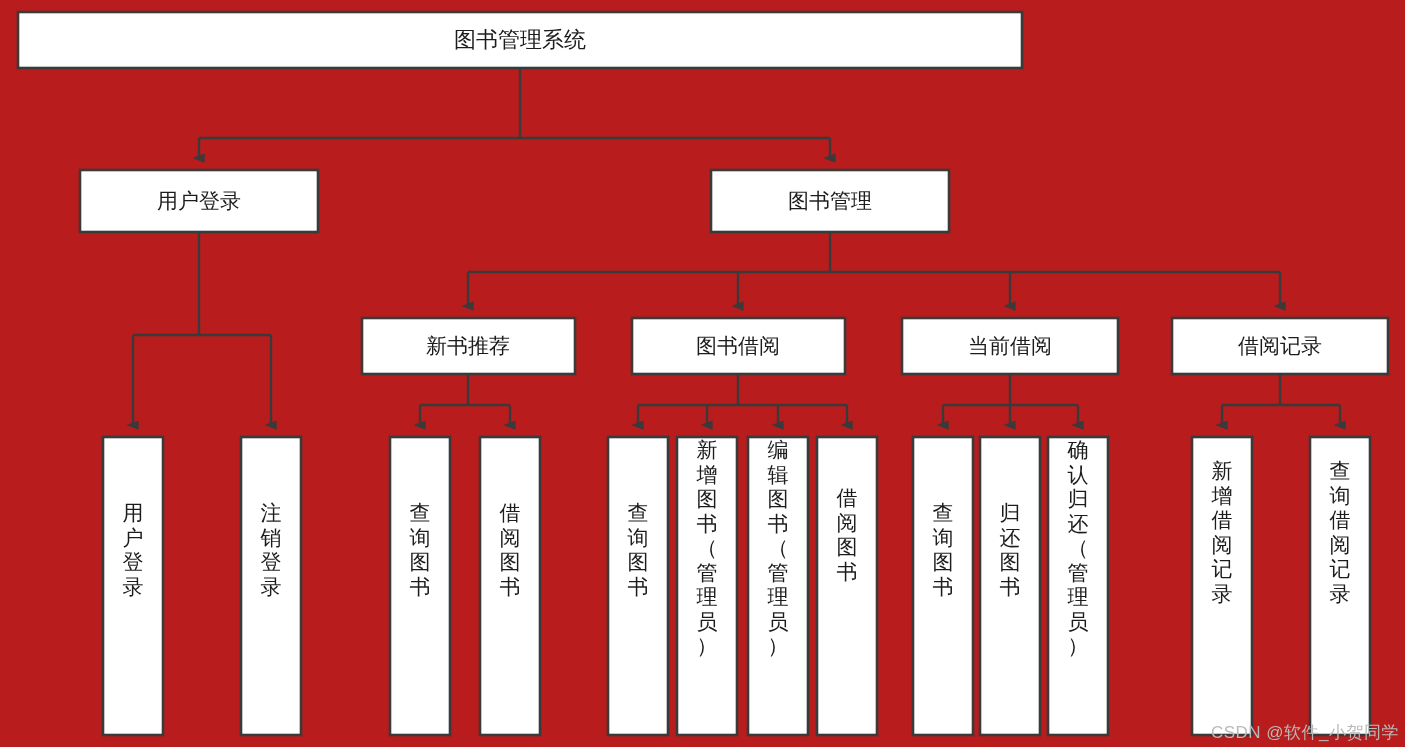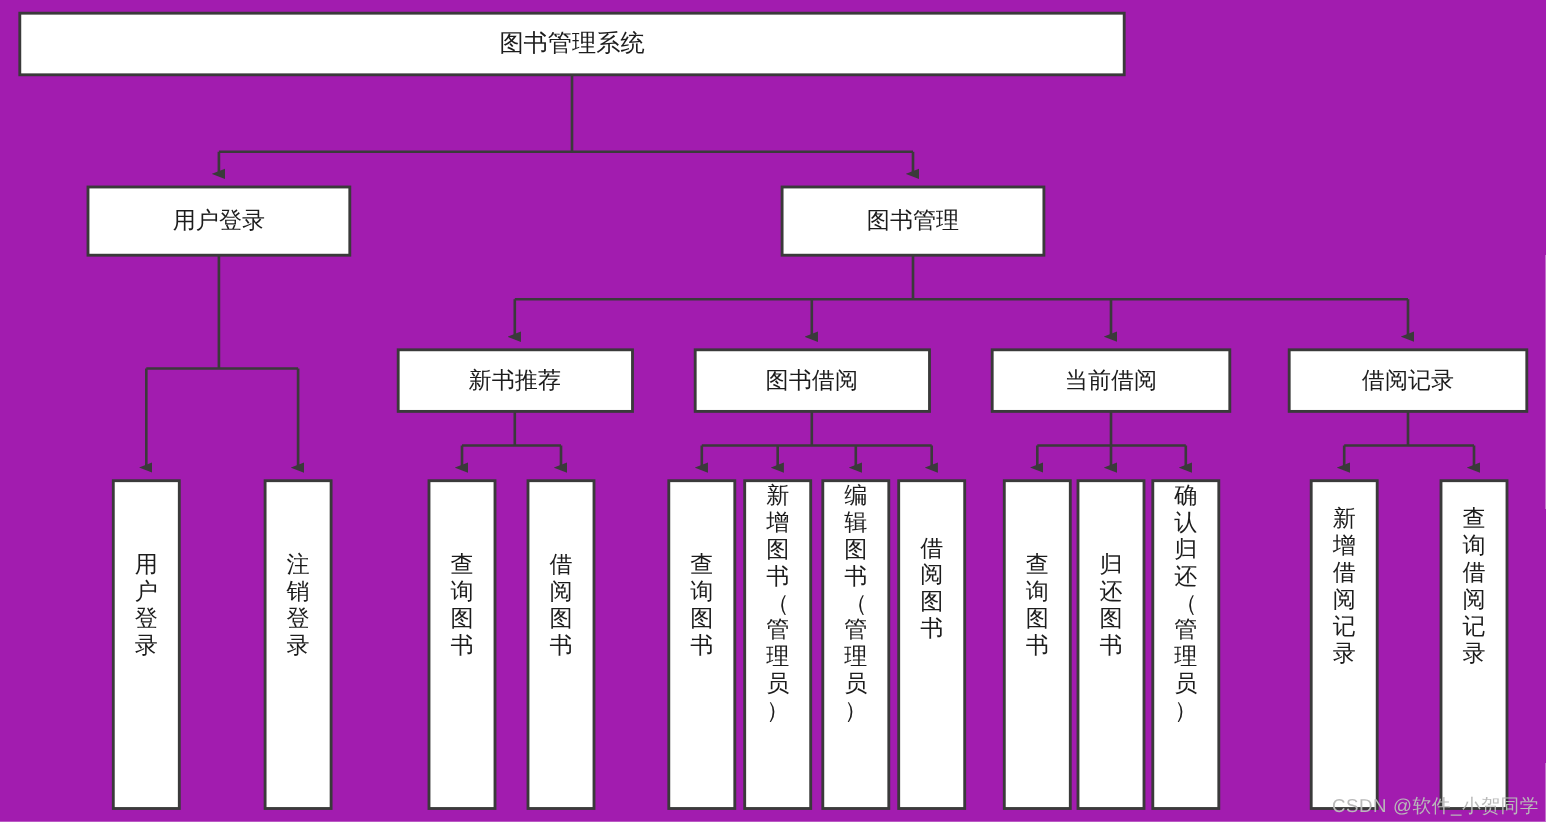--- a/index.html
+++ b/index.html
@@ -1,20 +1,20 @@
 <!DOCTYPE html>
 <html><head>
 <meta charset="utf-8">
 <style>
   html,body{margin:0;padding:0;background:#ffffff;}
   body{
     font-family:"Liberation Sans","DejaVu Sans",sans-serif;
     width:1405px;height:747px;overflow:hidden;
   }
-  #stage{position:relative;width:1405px;height:747px;background:#a21caf;}
+  #stage{position:relative;width:1405px;height:747px;background:#b91c1c;}
   svg#diagram{position:absolute;left:0;top:0;width:1405px;height:747px;display:block;}
   .nodebox{fill:#ffffff;stroke:#3a3a3a;stroke-width:2.6;}
   .conn{stroke:#3a3a3a;stroke-width:2.4;fill:none;}
   .arrowhead{fill:#3a3a3a;stroke:none;}
   .nodelabel{
     font-family:"Liberation Sans","DejaVu Sans",sans-serif;
     fill:#1c1c1c;font-size:21px;text-anchor:middle;
     dominant-baseline:middle;
   }
   .nodelabel.root{font-size:22px;}

